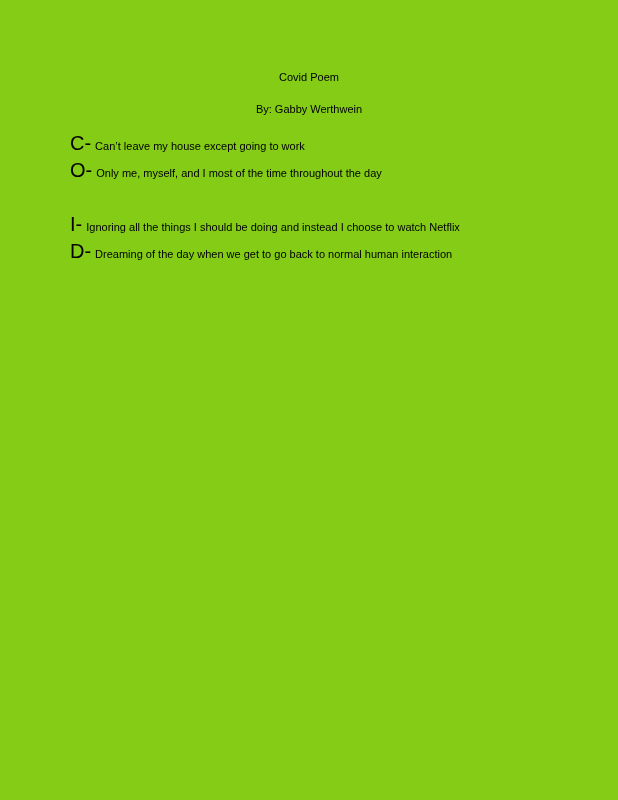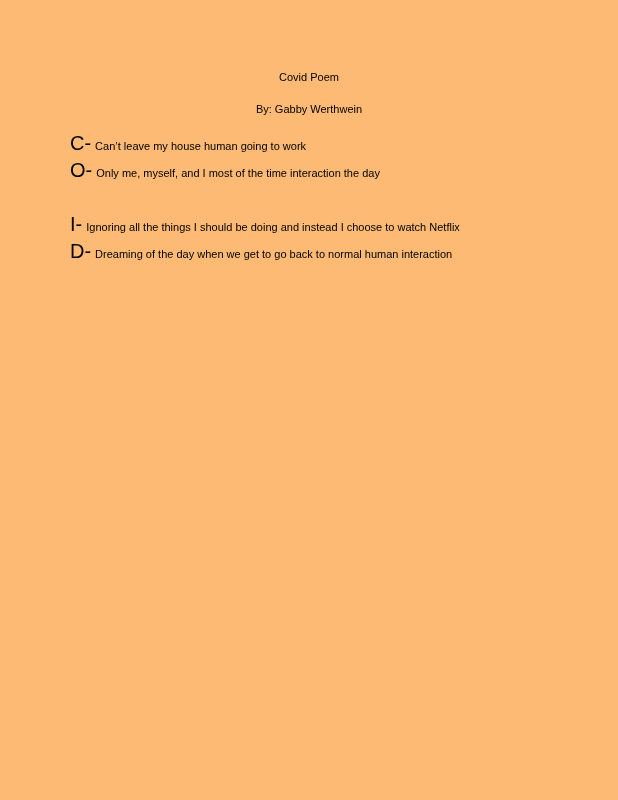--- a/index.html
+++ b/index.html
@@ -12,21 +12,21 @@
       height: 800px;
       position: relative;
       overflow: hidden;
       font-family: "Liberation Sans", sans-serif;
       color: #000000;
     }
     .page {
       position: absolute;
       left: 0; top: 0;
       width: 618px; height: 800px;
-      background: #fdba74;
+      background: #84cc16;
       text-decoration: underline;
     }
     .title {
       position: absolute;
       left: 0; width: 618px;
       text-align: center;
       font-size: 11px;
       line-height: 13px;
     }
     .title.t1 { top: 71px; }
@@ -52,24 +52,24 @@
     .l4 { top: 240px; }
   </style>
 </head>
 <body>
 
 <div class="page">
   <div class="title t1">Covid Poem</div>
   <div class="title t2">By: Gabby Werthwein</div>
 
   <div class="line l0">
-    <span class="letter">C-</span><span class="text">Can’t leave my house human going to work</span>
+    <span class="letter">C-</span><span class="text">Can’t leave my house except going to work</span>
   </div>
   <div class="line l1">
-    <span class="letter">O-</span><span class="text">Only me, myself, and I most of the time interaction the day</span>
+    <span class="letter">O-</span><span class="text">Only me, myself, and I most of the time throughout the day</span>
   </div>
   <div class="line l4">
     <span class="letter">D-</span><span class="text">Dreaming of the day when we get to go back to normal human interaction</span>
   </div>
   <div class="line l3">
     <span class="letter">I-</span><span class="text">Ignoring all the things I should be doing and instead I choose to watch Netflix</span>
   </div>
 </div>
 
 </body></html>

